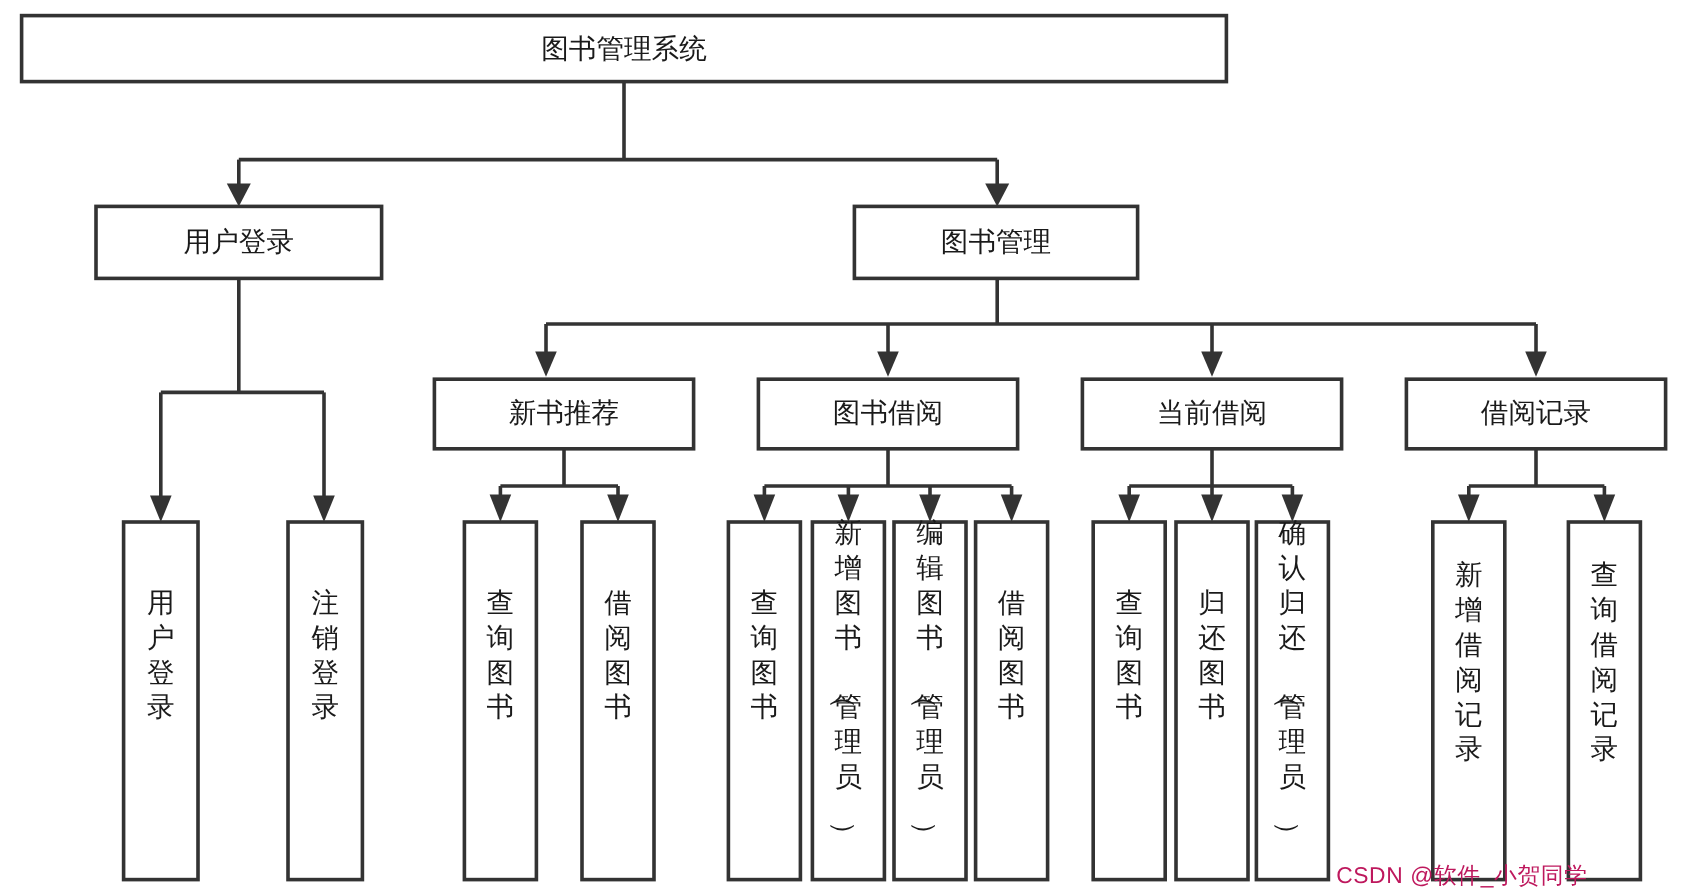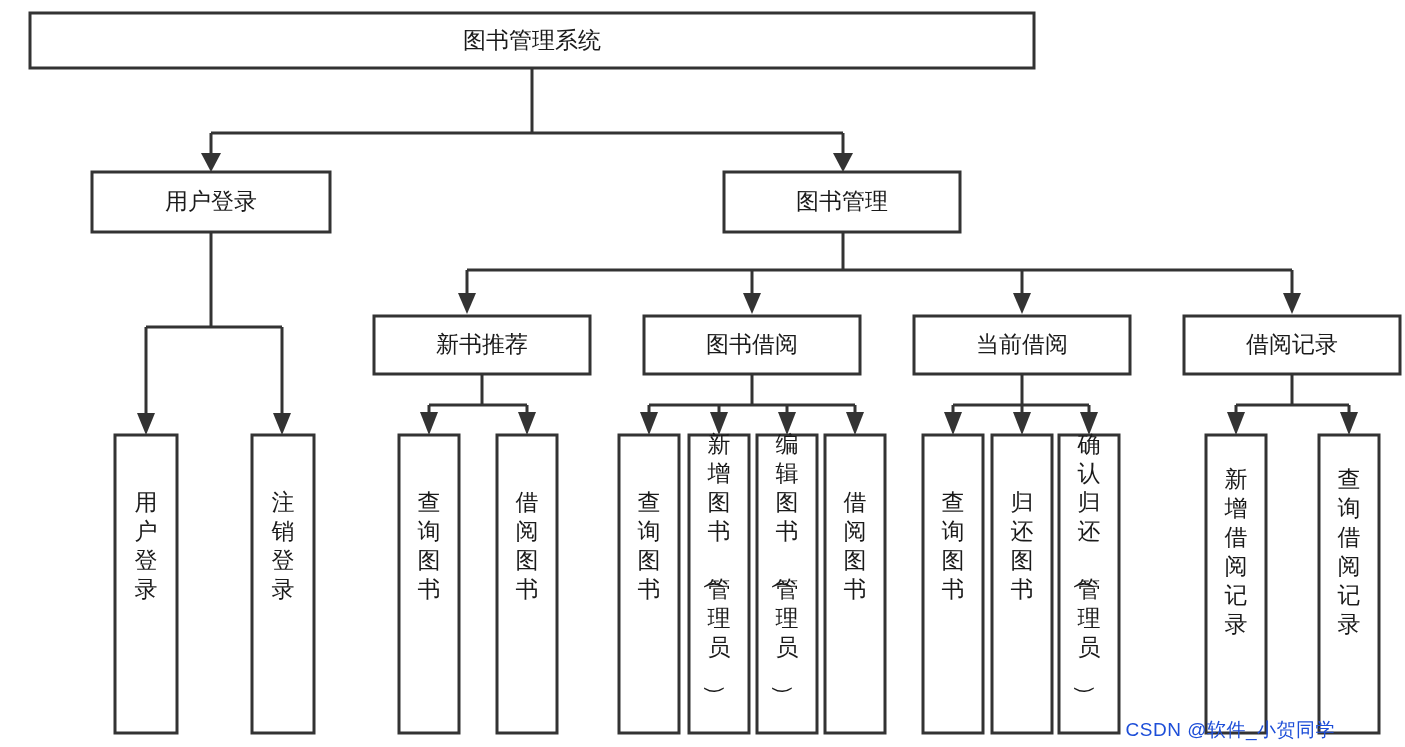--- a/index.html
+++ b/index.html
@@ -13,21 +13,20 @@
     font-family: "Liberation Sans", sans-serif;
     overflow: hidden;
     position: relative;
   }
   #diagram-root {
     position: absolute;
     left: 0;
     top: 0;
     width: 1333px;
     height: 747px;
-    padding-left: 12px;
   }
   svg.flow {
     display: block;
     width: 1405px;
     height: 747px;
   }
   .node-box {
     fill: #ffffff;
     stroke: #333333;
     stroke-width: 3;
@@ -53,21 +52,21 @@
     font-size: 23px;
     fill: #1a1a1a;
     text-anchor: middle;
   }
   .watermark {
     position: absolute;
     right: 10px;
     bottom: 4px;
     font-family: "Liberation Sans", sans-serif;
     font-size: 19px;
-    color: #1d4ed8;
+    color: #be185d;
     white-space: nowrap;
     letter-spacing: 0.5px;
     user-select: none;
   }
 </style>
 </head>
 <body>
 
 <div id="diagram-root">
   <svg class="flow" viewBox="0 0 1405 747" xmlns="http://www.w3.org/2000/svg">

